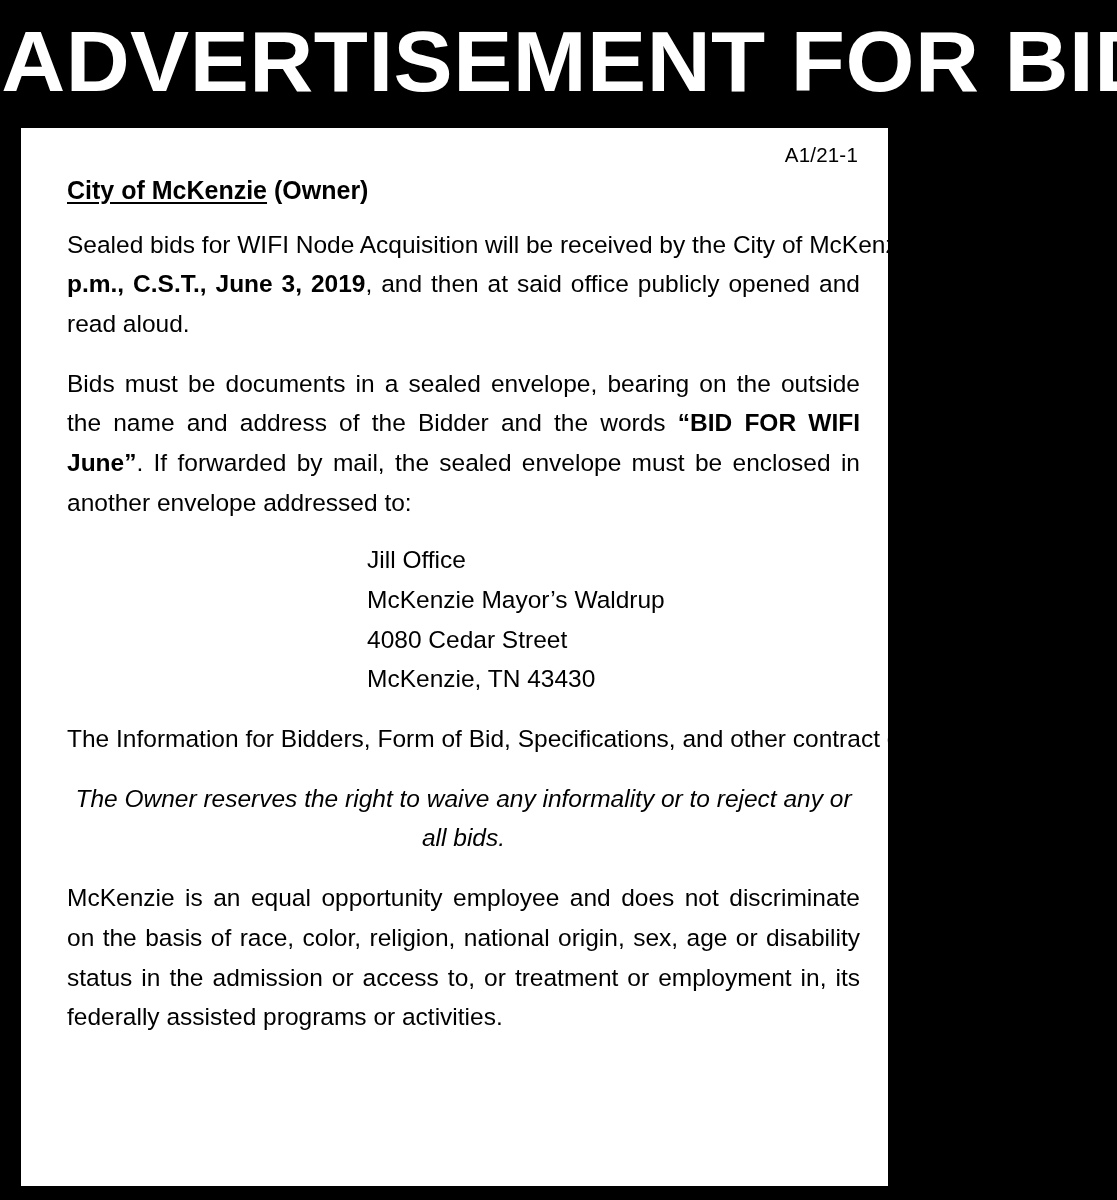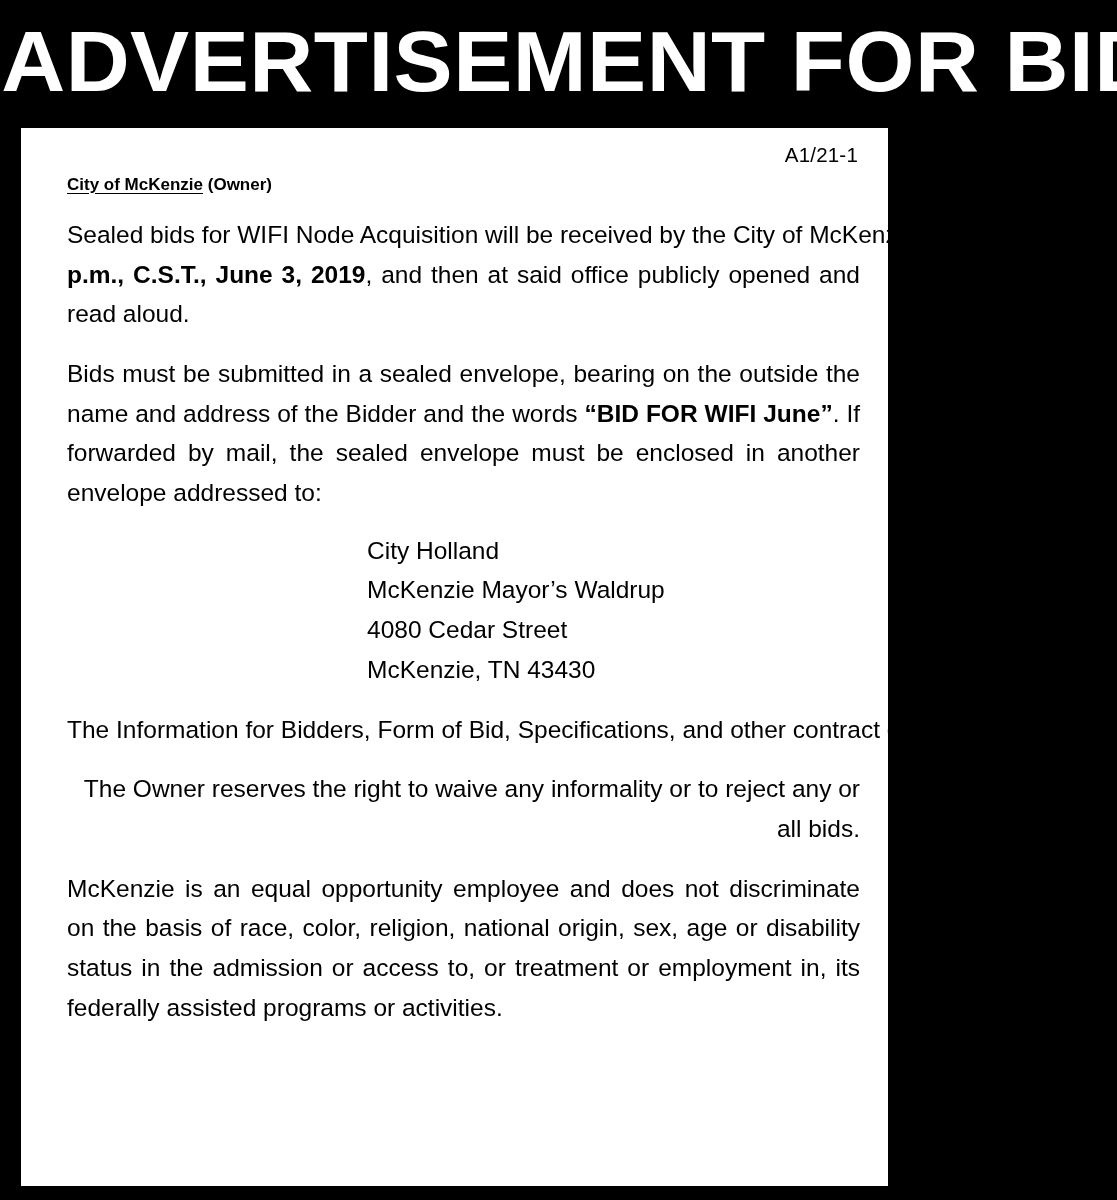--- a/index.html
+++ b/index.html
@@ -61,40 +61,40 @@
 
   .refcode {
     text-align: right;
     font-size: 20.5px;
     line-height: 1.1;
     margin: 6px 2px 0 0;
     letter-spacing: 0.2px;
   }
 
   .owner-line {
-    font-size: 17px;
+    font-size: 25px;
     font-weight: bold;
     margin: 8px 0 0 0;
     line-height: 1.2;
   }
   .owner-line .u {
     text-decoration: underline;
     text-underline-offset: 3px;
   }
 
   p.para {
     font-size: 24.5px;
     line-height: 1.62;
     margin: 20px 0 0 0;
     text-align: justify;
     text-justify: inter-word;
     -webkit-hyphens: none;
     hyphens: none;
   }
-  p.para.nojust { text-align: right; }
+  p.para.nojust { text-align: center; font-style: italic; }
   p.para b { font-weight: bold; }
 
   .addr-block {
     margin: 18px 0 0 0;
     padding-left: 300px;
     font-size: 24.5px;
     line-height: 1.62;
   }
   .addr-block div { white-space: nowrap; }
 
@@ -112,24 +112,24 @@
   <div class="body-panel">
 
     <div class="refcode">A1/21-1</div>
 
     <div class="owner-line">
       <span class="u">City of McKenzie</span><span> </span><span>(Owner)</span>
     </div>
 
     <p class="para"><span class="sp2">Sealed bids for WIFI Node Acquisition will be received by the City of McKenzie  at the McKenzie City Hall, 2470 Cedar Street, McKenzie, TN 38201 until </span><b>1:30 p.m., C.S.T., June 3, 2019</b><span>, and then at said office publicly opened and read aloud.</span></p>
 
-    <p class="para"><span>Bids must be submitted in a sealed envelope, bearing on the outside the name and address of the Bidder and the words </span><b>“BID FOR WIFI June”</b><span>. If forwarded by mail, the sealed envelope must be enclosed in another envelope addressed to:</span></p>
+    <p class="para"><span>Bids must be documents in a sealed envelope, bearing on the outside the name and address of the Bidder and the words </span><b>“BID FOR WIFI June”</b><span>. If forwarded by mail, the sealed envelope must be enclosed in another envelope addressed to:</span></p>
 
     <div class="addr-block">
-      <div>City Holland</div>
+      <div>Jill Office</div>
       <div>McKenzie Mayor’s Waldrup</div>
       <div>4080 Cedar Street</div>
       <div>McKenzie, TN 43430</div>
     </div>
 
     <p class="para sp2">The Information for Bidders, Form of Bid, Specifications, and other contract documents may be examined or obtained at the office of  Jennifer Waldrup, McKenzie City Hall, 2470 Cedar Street, McKenzie, TN 38201, Phone: (731) 352-2292 or at the Northwest Tennessee Development District, Planning Department, 124 Weldon Drive, Martin, TN 38237; Phone (731) 587-4213, Ext. 231. You may also email Rob Goad at robert.goad@nwtdd.org.</p>
 
     <p class="para nojust">The Owner reserves the right to waive any informality or to reject any or all bids.</p>
 
 

